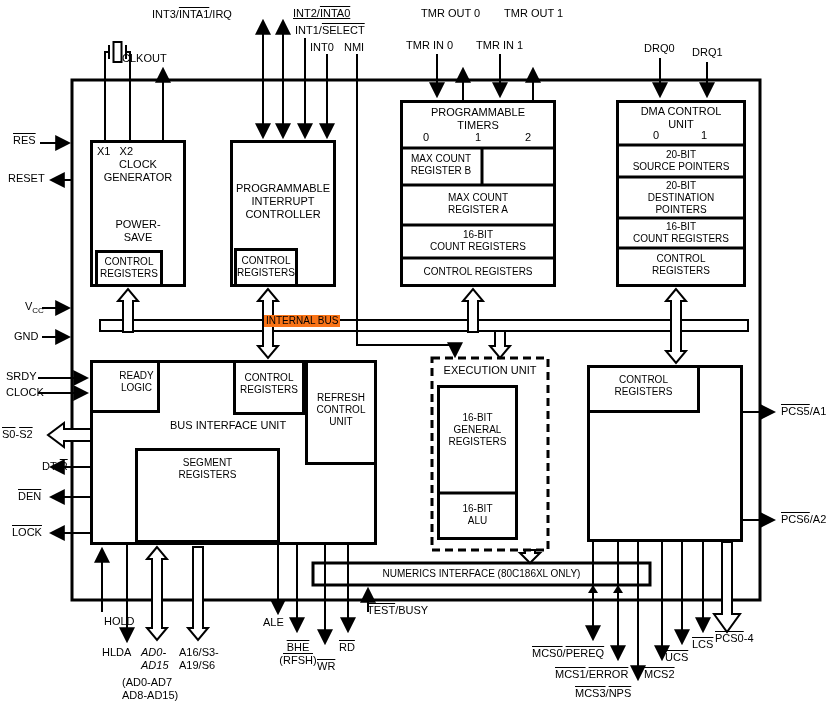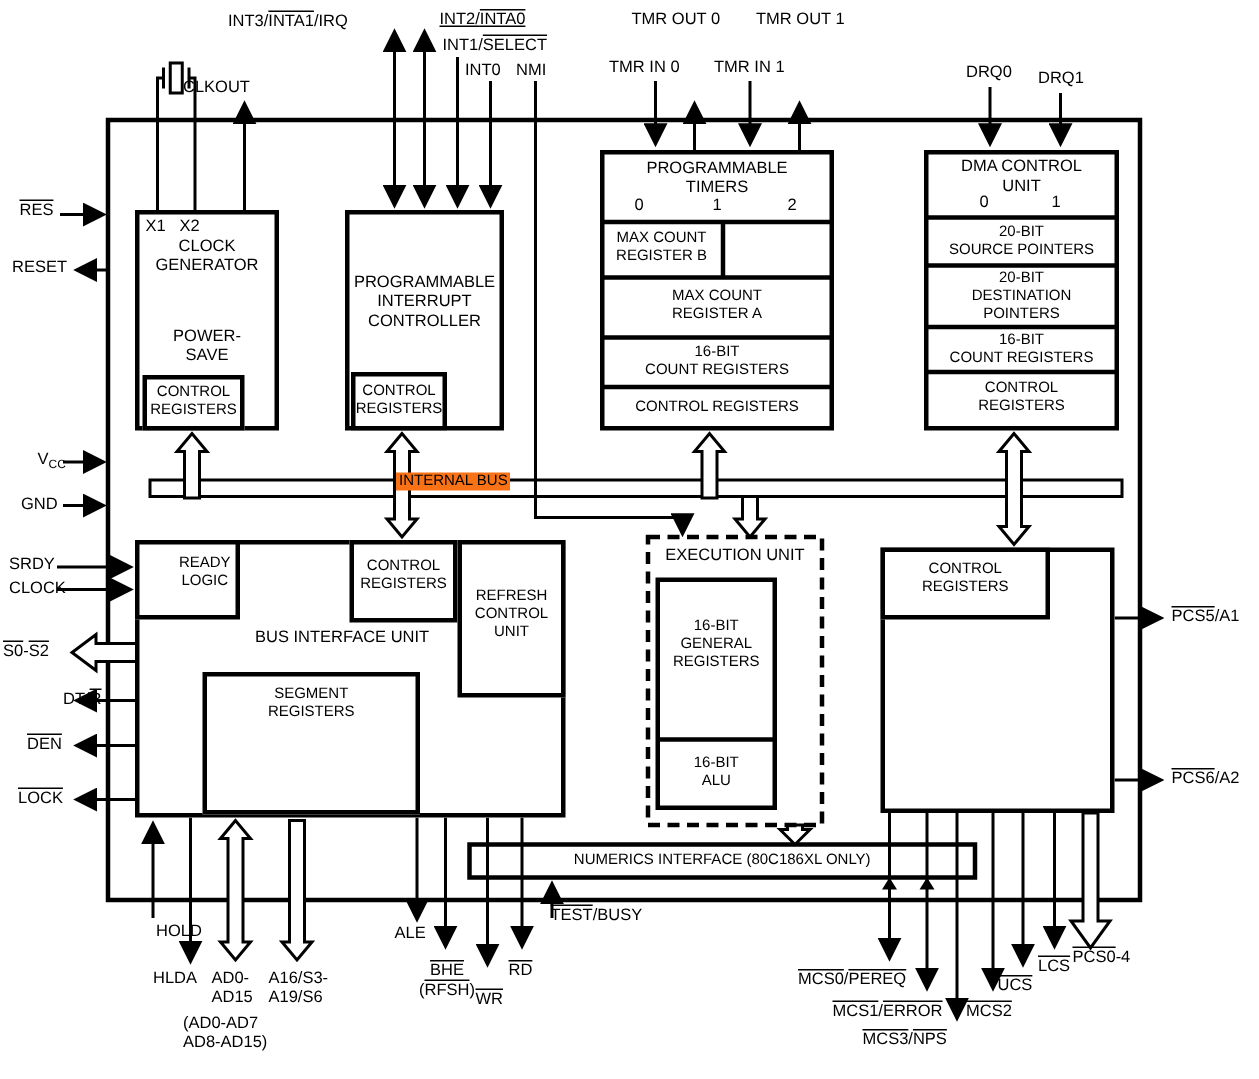--- a/index.html
+++ b/index.html
@@ -223,21 +223,21 @@
 <div class="lbl" style="left:14px;top:330px;"><span>GND</span></div>
 <div class="lbl" style="left:6px;top:370px;"><span>SRDY</span></div>
 <div class="lbl" style="left:6px;top:386px;"><span>CLOCK</span></div>
 <div class="lbl" style="left:2px;top:428px;"><span class="ov">S0</span><span>-</span><span class="ov">S2</span></div>
 <div class="lbl" style="left:42px;top:460px;"><span>DT/</span><span class="ov">R</span></div>
 <div class="lbl" style="left:18px;top:490px;"><span class="ov">DEN</span></div>
 <div class="lbl" style="left:12px;top:526px;"><span class="ov">LOCK</span></div>
 
 <div class="lbl" style="left:72px;top:615px;margin-left:32px;"><span>HOLD</span></div>
 <div class="lbl" style="left:102px;top:646px;"><span>HLDA</span></div>
-<div class="lbl" style="left:141px;top:646px;"><span>AD0-
+<div class="lbl" style="left:141px;top:646px;font-style:italic;"><span>AD0-
 AD15</span></div>
 <div class="lbl" style="left:179px;top:646px;"><span>A16/S3-
 A19/S6</span></div>
 <div class="lbl" style="left:122px;top:676px;"><span>(AD0-AD7
 AD8-AD15)</span></div>
 <div class="lbl" style="left:263px;top:616px;"><span>ALE</span></div>
 <div class="lbl c" style="left:277px;top:641px;width:42px;"><span class="ov">BHE</span><span>
 (</span><span class="ov">RFSH</span><span>)</span></div>
 <div class="lbl" style="left:317px;top:660px;"><span class="ov">WR</span></div>
 <div class="lbl" style="left:339px;top:641px;"><span class="ov">RD</span></div>

